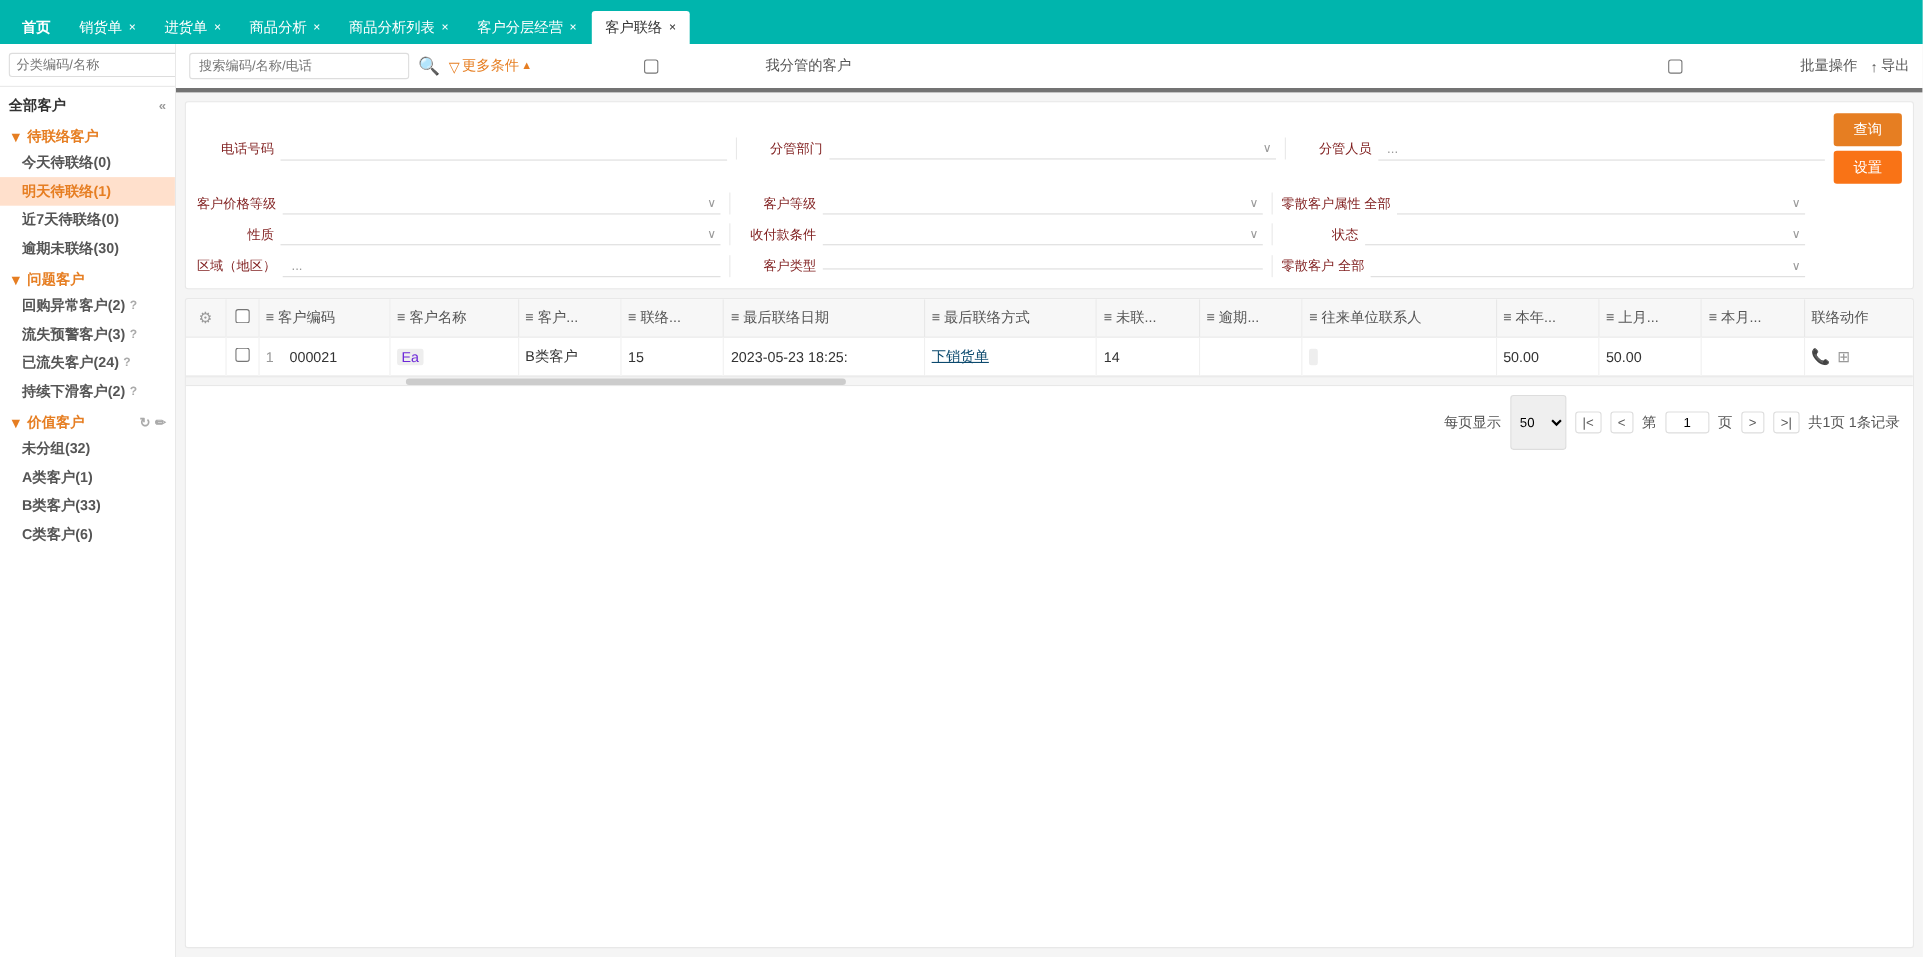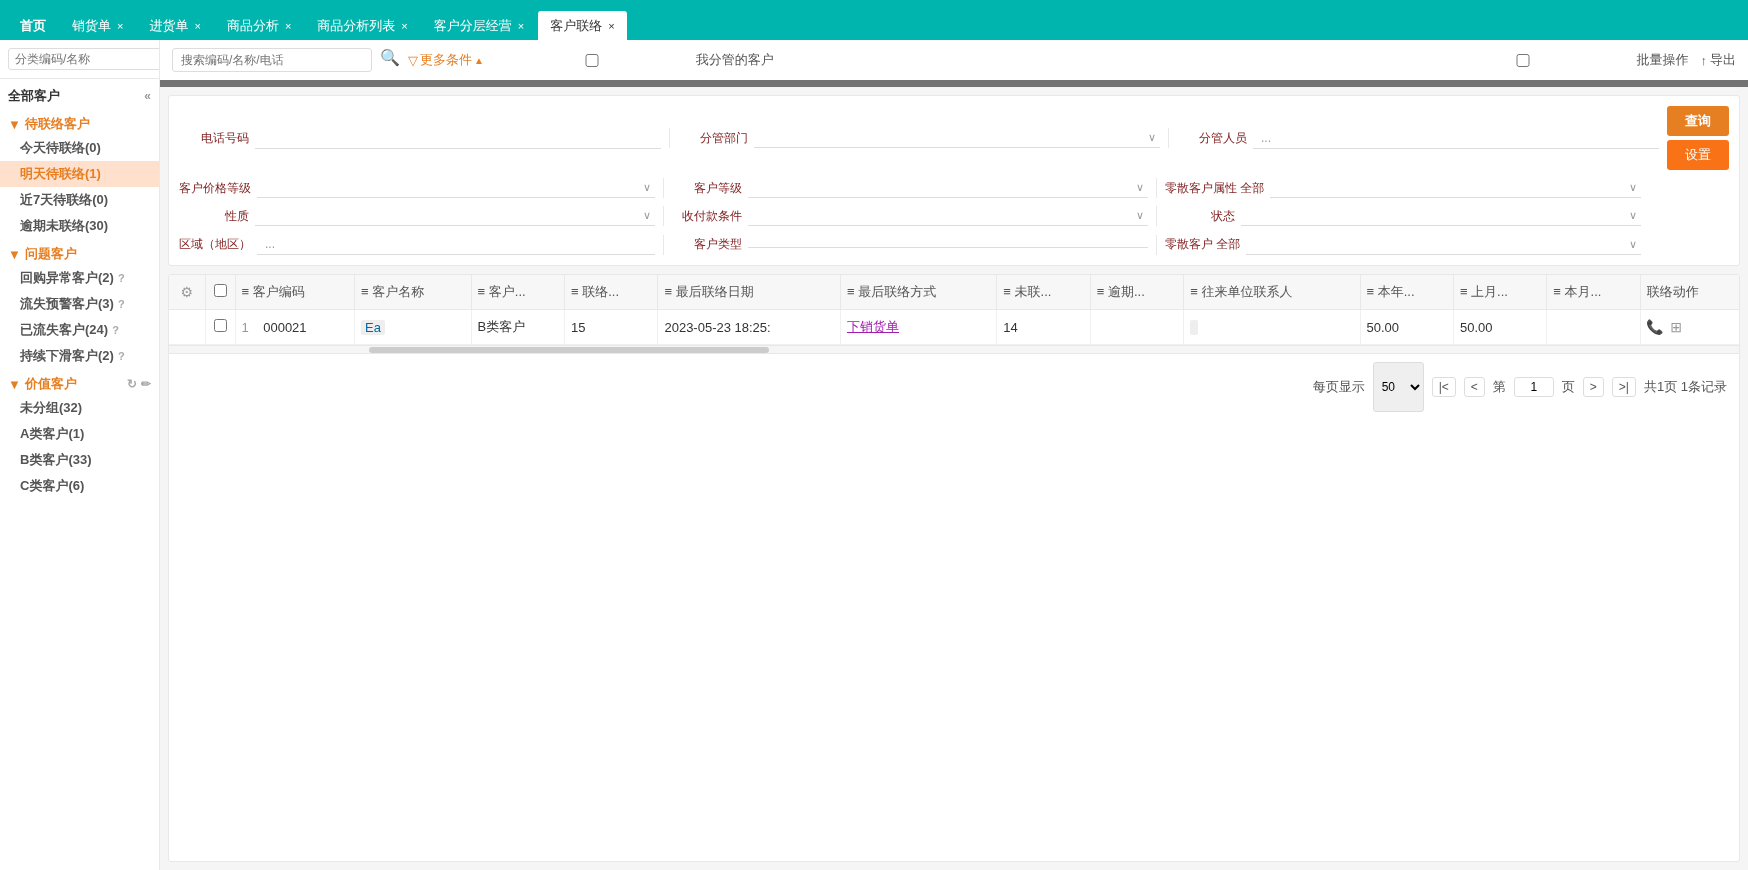--- a/index.html
+++ b/index.html
@@ -3,22 +3,22 @@
   <meta charset="utf-8">
   <style>
     * { box-sizing: border-box; margin: 0; padding: 0; font-family: 'Microsoft YaHei', Arial, sans-serif; font-size: 13px; }
     body { background: #f5f5f5; overflow-x: hidden; }
 
     
     .top-nav {
       background: #00b5ad;
       height: 40px;
       display: flex;
-      align-items: flex-start;
-      padding: 11px 8px;
+      align-items: flex-end;
+      padding: 0 8px;
       gap: 2px;
     }
     .nav-item {
       color: #fff;
       padding: 6px 12px;
       cursor: pointer;
       border-radius: 3px 3px 0 0;
       white-space: nowrap;
       display: flex;
       align-items: center;
@@ -97,22 +97,23 @@
       flex-direction: column;
       overflow: hidden;
       background: #f5f5f5;
     }
 
     
     .toolbar {
       background: #fff;
       padding: 8px 12px;
       display: flex;
+      align-items: center;
       gap: 8px;
-      border-bottom: 7px solid #737373;
+      border-bottom: 4px solid #737373;
     }
     .toolbar input {
       border: 1px solid #ddd;
       border-radius: 3px;
       padding: 4px 8px;
       width: 200px;
       outline: none;
       font-size: 12px;
     }
     .toolbar .search-btn { color: #e67e22; cursor: pointer; font-size: 16px; }
@@ -190,21 +191,20 @@
     .filter-divider { width: 1px; background: #e8e8e8; height: 20px; }
     .query-btn {
       background: #e67e22;
       color: #fff;
       border: none;
       border-radius: 3px;
       padding: 6px 18px;
       cursor: pointer;
       font-size: 13px;
       white-space: nowrap;
-      font-weight: bold;
     }
     .settings-btn {
       background: #f97316;
       color: #fff;
       border: none;
       border-radius: 3px;
       padding: 6px 18px;
       cursor: pointer;
       font-size: 13px;
       white-space: nowrap;
@@ -245,22 +245,22 @@
     }
     thead th:last-child { border-right: none; }
     tbody tr { border-bottom: 1px solid #f0f0f0; }
     tbody td {
       padding: 8px 6px;
       color: #333;
       white-space: nowrap;
       border-right: 1px solid #f0f0f0;
     }
     tbody td:last-child { border-right: none; }
-    .link-text { color: #a21caf; cursor: pointer; text-decoration: underline; }
-    .blurred { color: #0369a1; background: #eee; border-radius: 2px; padding: 0 4px; }
+    .link-text { color: #0c4a6e; cursor: pointer; text-decoration: underline; }
+    .blurred { color: #6d28d9; background: #eee; border-radius: 2px; padding: 0 4px; }
     .row-num { color: #999; }
     .action-icons { display: flex; gap: 6px; align-items: center; }
     .action-icon { color: #999; cursor: pointer; font-size: 14px; }
 
     
     .table-footer {
       background: #fff;
       border-top: 1px solid #e8e8e8;
       padding: 8px 12px;
       display: flex;

